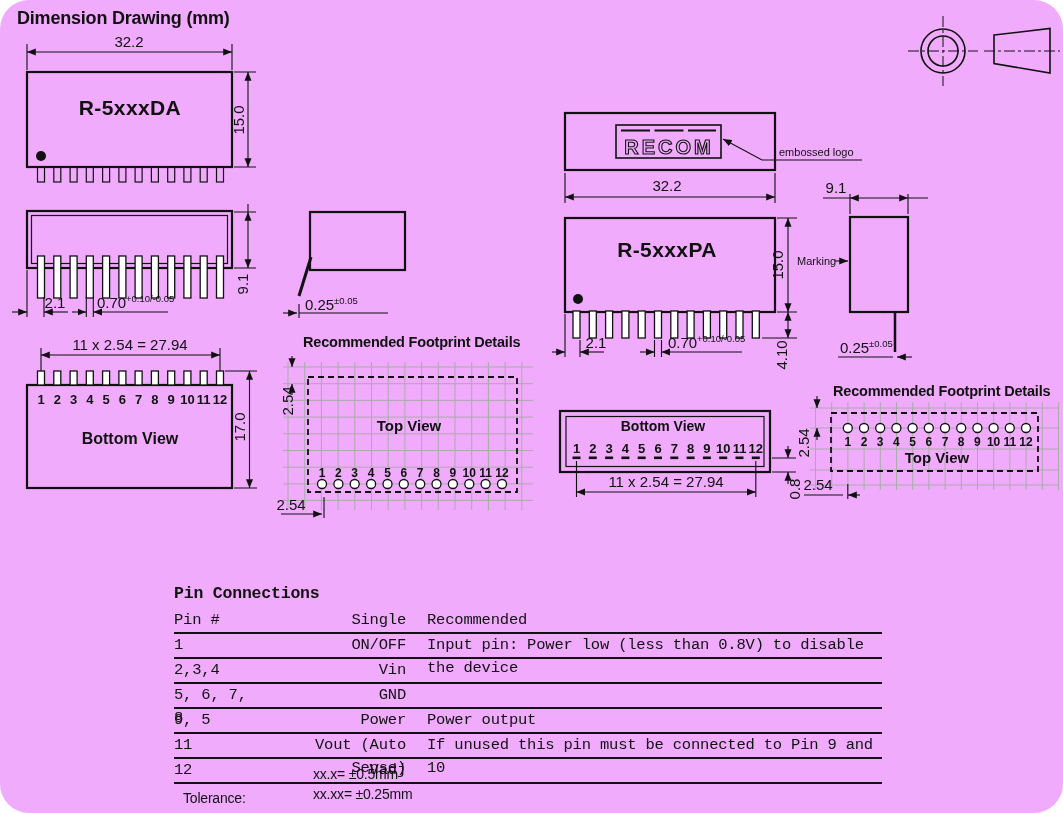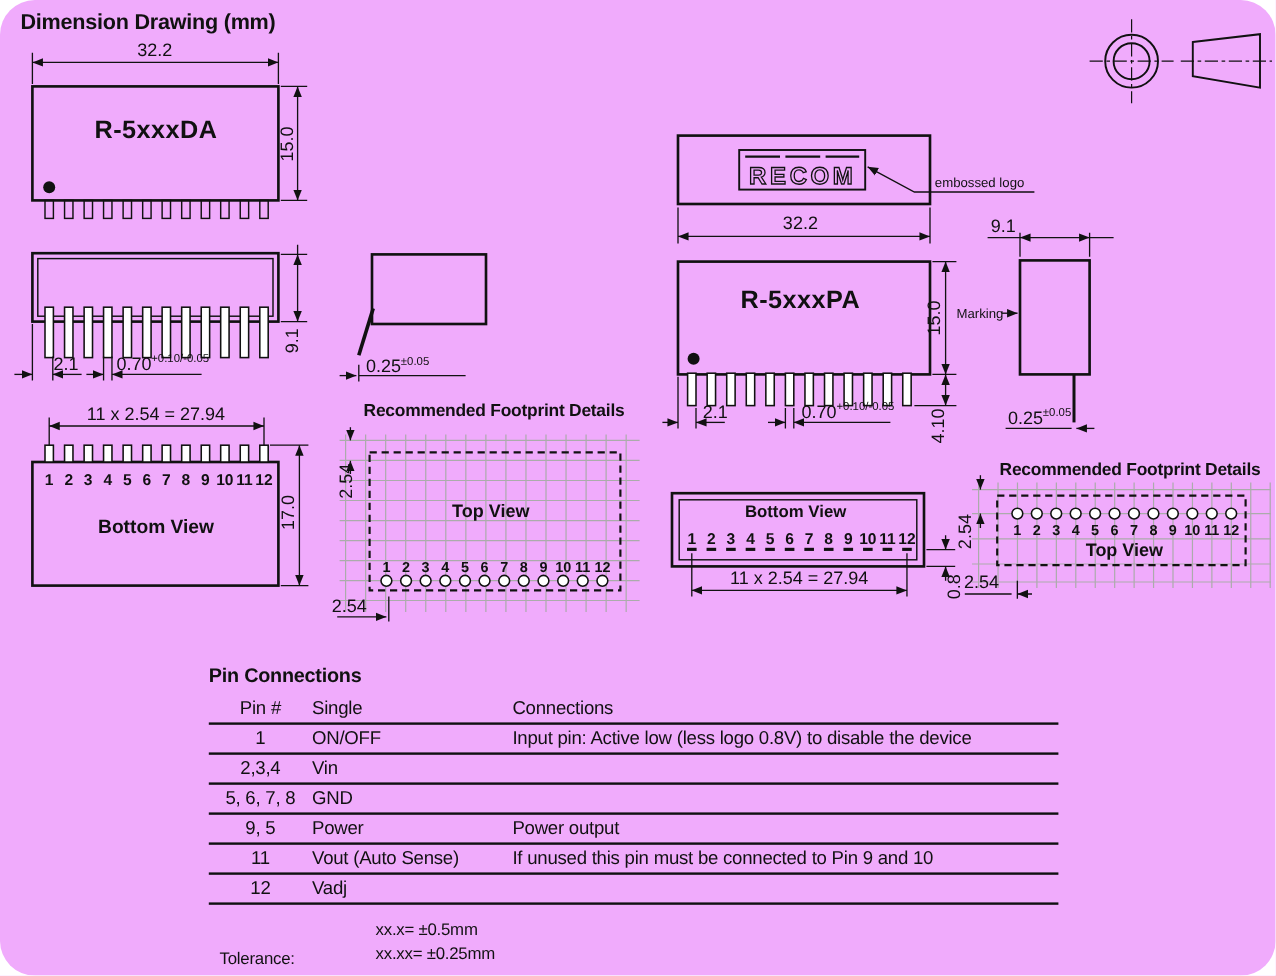--- a/index.html
+++ b/index.html
@@ -26,26 +26,26 @@
   text.tf{font-size:12px;font-weight:bold;}
   text.part{font-size:21px;font-weight:bold;letter-spacing:.4px;}
   text.view{font-size:16px;font-weight:bold;}
   text.view2{font-size:14px;font-weight:bold;}
   text.view3{font-size:15px;font-weight:bold;}
   text.fph{font-size:14.5px;font-weight:bold;letter-spacing:-.2px;}
   text.logo{font-size:20px;font-weight:bold;letter-spacing:3px;fill:none;stroke:#111;stroke-width:1.1px;}
   .mid{text-anchor:middle;}
 
   
-  #pin-table-wrap{position:absolute;left:174px;top:554px;width:708px;}
+  #pin-table-wrap{position:absolute;left:174px;top:584px;width:708px;font-family:Liberation Mono, monospace;}
   #pin-table-heading{font-size:16.5px;font-weight:bold;margin-bottom:6px;letter-spacing:-.2px;}
   .trow{display:grid;grid-template-columns:86px 146px 1fr;height:23px;line-height:23px;
         border-bottom:2px solid #111;font-size:15.5px;letter-spacing:-.2px;}
-  .trow .c-pin{text-align:center;}
-  .trow .c-single{text-align:left;}
+  .trow .c-pin{text-align:left;}
+  .trow .c-single{text-align:right;}
   .trow .c-desc{padding-left:21px;}
   
   #tolerance{position:absolute;left:183px;top:766px;font-size:14px;display:flex;letter-spacing:-.2px;align-items:flex-end;}
   #tolerance .tol-label{width:130px;}
   #tolerance .tol-lines div{margin-bottom:4px;}
 </style>
 </head>
 <body>
 
 <div id="page">
@@ -407,26 +407,26 @@
       <polygon class="ln w15" points="994,35 1050,28.5 1050,73 994,63.5"></polygon>
       <path class="cl" d="M984 51H1060"></path>
     </g>
   </svg>
 
   <div id="pin-table-wrap">
     <div id="pin-table-heading">Pin Connections</div>
     <div class="trow">
       <div class="c-pin">Pin #</div>
       <div class="c-single">Single</div>
-      <div class="c-desc">Connections</div>
+      <div class="c-desc">Recommended</div>
     </div>
     <div class="trow">
       <div class="c-pin">1</div>
       <div class="c-single">ON/OFF</div>
-      <div class="c-desc">Input pin: Active low (less logo 0.8V) to disable the device</div>
+      <div class="c-desc">Input pin: Power low (less than 0.8V) to disable the device</div>
     </div>
     <div class="trow">
       <div class="c-pin">2,3,4</div>
       <div class="c-single">Vin</div>
     </div>
     <div class="trow">
       <div class="c-pin">5, 6, 7, 8</div>
       <div class="c-single">GND</div>
     </div>
     <div class="trow">

